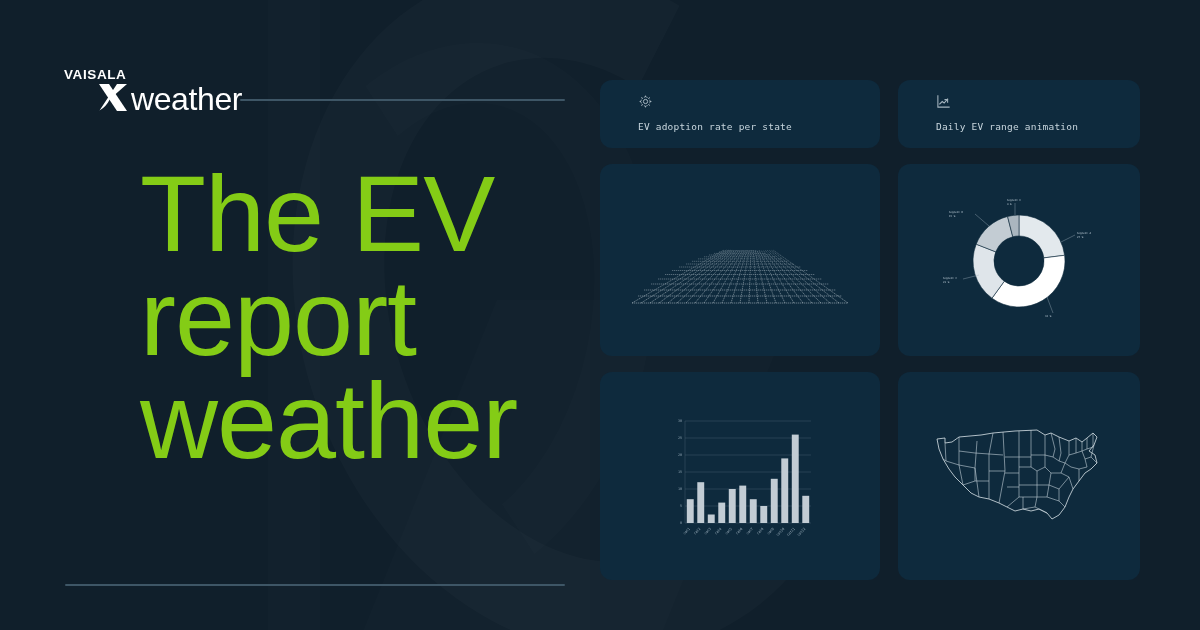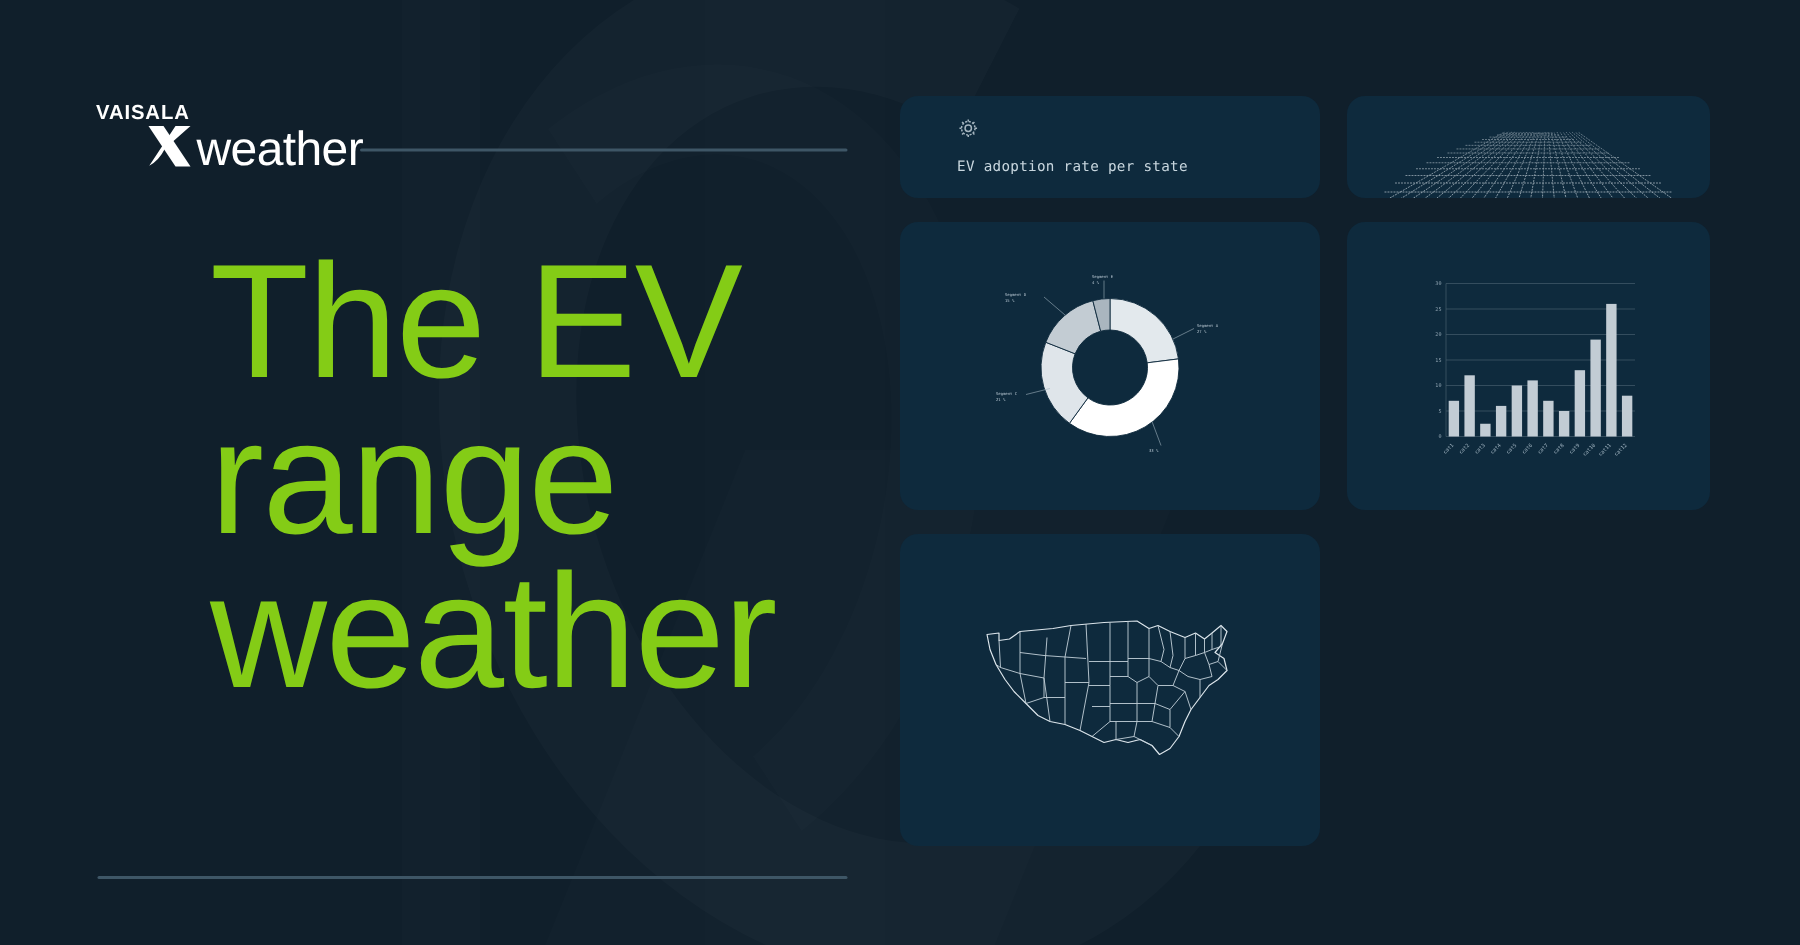--- a/index.html
+++ b/index.html
@@ -73,21 +73,21 @@
 
   #headline{
     position:absolute; left:140px; top:150px; width:420px;
     font-size:108px; line-height:0.96;
     font-weight:300; color:#84cc16; letter-spacing:-1px;
   }
   #headline .ln{ display:block; white-space:nowrap; }
 
   
   #card-grid{
-    position:absolute; left:600px; top:64px;
+    position:absolute; left:600px; top:80px;
     width:512px;
     display:grid;
     grid-template-columns:280px 242px;
     grid-template-rows:68px 192px 208px;
     column-gap:18px; row-gap:16px;
   }
   .card{
     background:#0e2a3d;
     border-radius:12px;
     position:relative;
@@ -142,21 +142,21 @@
         </svg>
       </span>
       <span id="brand-weather">weather</span>
     </div>
   </div>
 
   <div class="divider" id="divider-top"></div>
 
   <h1 id="headline">
     <span class="ln">The EV</span>
-    <span class="ln">range</span>
+    <span class="ln">report</span>
     <span class="ln">weather</span>
   </h1>
 
   <div class="divider" id="divider-bottom"></div>
 </div>
 
 <div id="card-grid">
 
   <div class="card">
     <div class="card-head">
@@ -165,20 +165,32 @@
           <circle cx="12" cy="12" r="3.4"></circle>
           <path d="M12 2.6v2.2M12 19.2v2.2M2.6 12h2.2M19.2 12h2.2
                    M5.4 5.4l1.6 1.6M17 17l1.6 1.6M18.6 5.4L17 7M7 17l-1.6 1.6"></path>
           <circle cx="12" cy="12" r="7.2" stroke-dasharray="2.2 1.6"></circle>
         </svg>
       </span>
       <div class="card-label">EV adoption rate per state</div>
     </div>
   </div>
 
+  <div class="card">
+    <div class="card-head">
+      <span class="card-icon">
+        <svg width="15" height="15" viewBox="0 0 24 24" fill="none" stroke="#cfdbe3" stroke-width="1.7" stroke-linecap="square">
+          <path d="M3 3v18h18"></path>
+          <path d="M6 16l4-4 3 2.4 5.6-6.4"></path>
+          <path d="M14.4 9h4.2v4.2" stroke-linejoin="miter"></path>
+        </svg>
+      </span>
+      <div class="card-label">Daily EV range animation</div>
+    </div>
+  </div>
 
   <div class="card">
     <div class="card-viz">
       <svg width="240" height="130" viewBox="0 0 240 130">
         <defs>
           <linearGradient id="fadeGrid" x1="0" y1="1" x2="0" y2="0">
             <stop offset="0%" stop-color="#dce7ee" stop-opacity="0.95"></stop>
             <stop offset="55%" stop-color="#b9cbd8" stop-opacity="0.55"></stop>
             <stop offset="100%" stop-color="#7e9dae" stop-opacity="0.08"></stop>
           </linearGradient>

